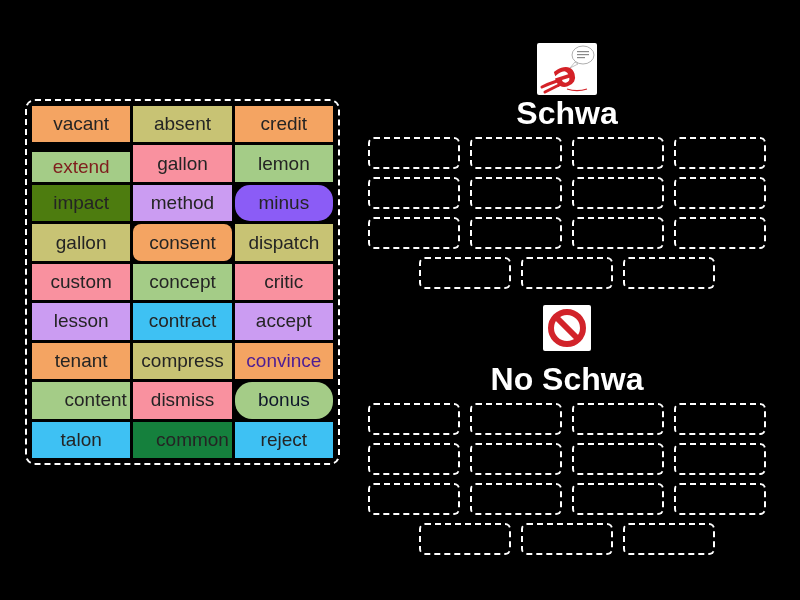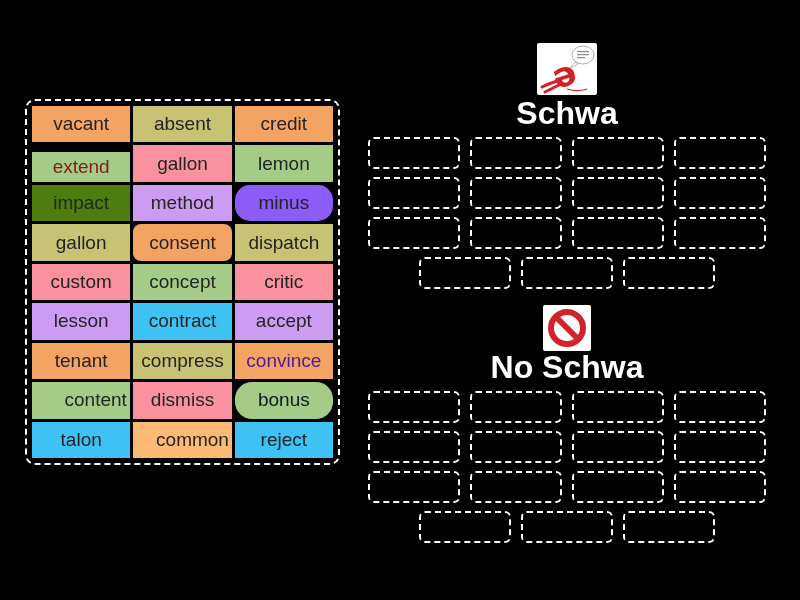--- a/index.html
+++ b/index.html
@@ -44,21 +44,21 @@
   .group-noschwa { top: 305px; }
   .group-image { display: block; margin: 0 auto; }
   .group-title {
     text-align: center;
     color: #ffffff;
     font-size: 32px;
     line-height: 28px;
     font-weight: 700;
     margin: 4px 0 0 0;
   }
-  .group-noschwa .group-title { margin-top: 2px; }
+  .group-noschwa .group-title { margin-top: 14px; }
   .slot-grid { margin-top: 10px; }
   .slot-row {
     display: flex;
     justify-content: center;
     gap: 10px;
     margin-bottom: 8px;
   }
   .slot {
     box-sizing: border-box;
     width: 92px; height: 32px;
@@ -90,21 +90,21 @@
       <div class="tile" style="background: rgb(203, 156, 242); color: rgb(36, 36, 36);">lesson</div>
       <div class="tile" style="background: rgb(62, 193, 243); color: rgb(36, 36, 36);">contract</div>
       <div class="tile" style="background: rgb(203, 156, 242); color: rgb(36, 36, 36);">accept</div>
       <div class="tile" style="background: rgb(244, 164, 98); color: rgb(36, 36, 36);">tenant</div>
       <div class="tile" style="background: rgb(200, 195, 116); color: rgb(36, 36, 36);">compress</div>
       <div class="tile" style="background: rgb(244, 164, 98); color: #4c1d95;">convince</div>
       <div class="tile" style="background: rgb(164, 204, 135); color: rgb(36, 36, 36); padding-left: 29px;">content</div>
       <div class="tile" style="background: rgb(249, 145, 159); color: rgb(36, 36, 36);">dismiss</div>
       <div class="tile" style="background: rgb(164, 204, 135); color: #0f172a; border-radius: 17px;">bonus</div>
       <div class="tile" style="background: rgb(62, 193, 243); color: rgb(36, 36, 36);">talon</div>
-      <div class="tile" style="background: #fdba74; color: rgb(36, 36, 36); padding-left: 20px;">common</div>
+      <div class="tile" style="background: #15803d; color: rgb(36, 36, 36); padding-left: 20px;">common</div>
       <div class="tile" style="background: rgb(62, 193, 243); color: rgb(36, 36, 36);">reject</div>
     </div>
 
   <div class="group group-schwa">
     <svg class="group-image" width="60" height="52" viewBox="0 0 60 52">
       <rect x="0" y="0" width="60" height="52" rx="2" fill="#ffffff"></rect>
 
       <ellipse cx="46" cy="12" rx="11" ry="9" fill="#ffffff" stroke="#999999" stroke-width="0.8"></ellipse>
       <path d="M38 19 L33 25 L41 21 Z" fill="#ffffff" stroke="#999999" stroke-width="0.6"></path>
       <rect x="40" y="8" width="12" height="1.2" fill="#8a8a8a"></rect>

